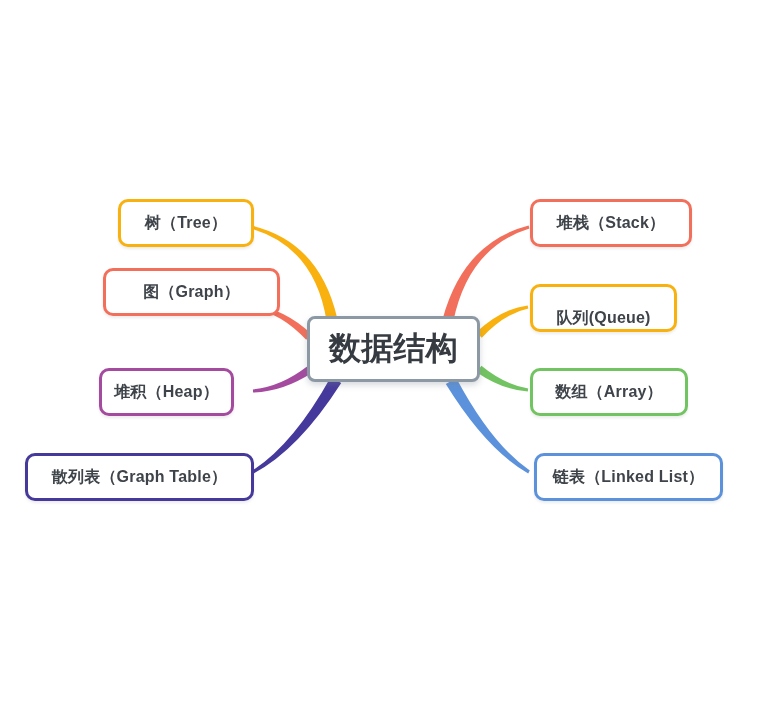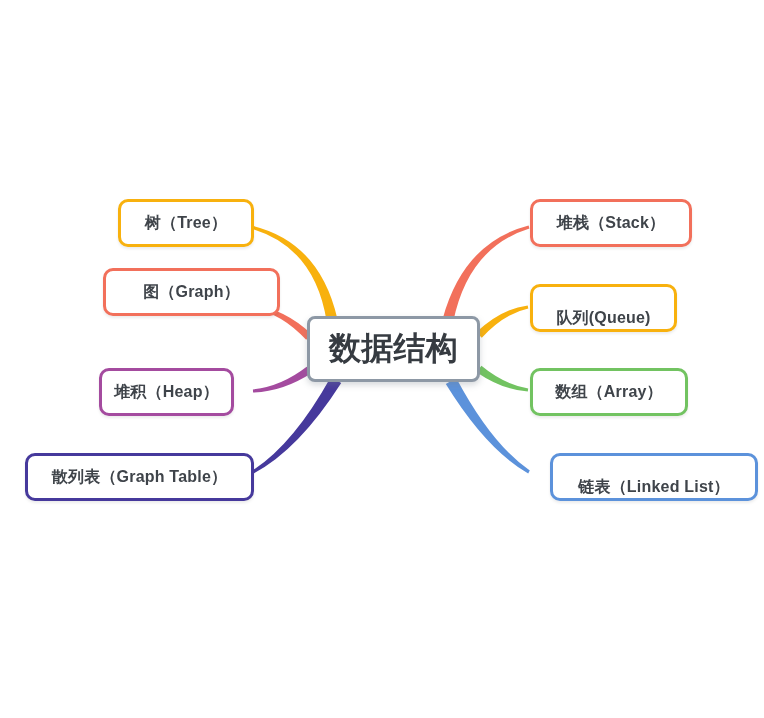--- a/index.html
+++ b/index.html
@@ -50,21 +50,21 @@
     z-index:3;
   }
   
   .n-tree  {left:118px;top:199px;width:136px;}
   .n-graph {left:103px;top:268px;width:177px;}
   .n-heap  {left:93px; top:368px;width:135px;margin-left:6px;}
   .n-hash  {left:25px; top:453px;width:229px;}
   .n-stack {left:530px;top:199px;width:162px;}
   .n-queue {left:530px;top:284px;width:147px;align-items:flex-end;}
   .n-array {left:530px;top:368px;width:158px;}
-  .n-linked{left:550px;top:453px;width:208px;align-items:flex-end;}
+  .n-linked{left:534px;top:453px;width:189px;}
 </style>
 </head>
 <body>
 
 <div class="stage">
 
   <svg id="connector-layer" viewBox="0 0 764 718" aria-hidden="true">
     <path d="M 337.4,318.9 Q 319.6,241.6 251.4,225.5 L 250.6,228.5 Q 314.4,246.4 326.6,321.1 Z" fill="#F8B10E" stroke="none"></path>
     <path d="M 311.8,334.2 Q 284.2,308.5 254.2,305.4 L 253.8,308.6 Q 281.8,313.5 306.2,339.8 Z" fill="#F2705B" stroke="none"></path>
     <path d="M 306.7,366.7 Q 281.1,386.4 252.9,389.4 L 253.1,392.6 Q 282.9,391.6 311.3,373.3 Z" fill="#A44B9F" stroke="none"></path>

